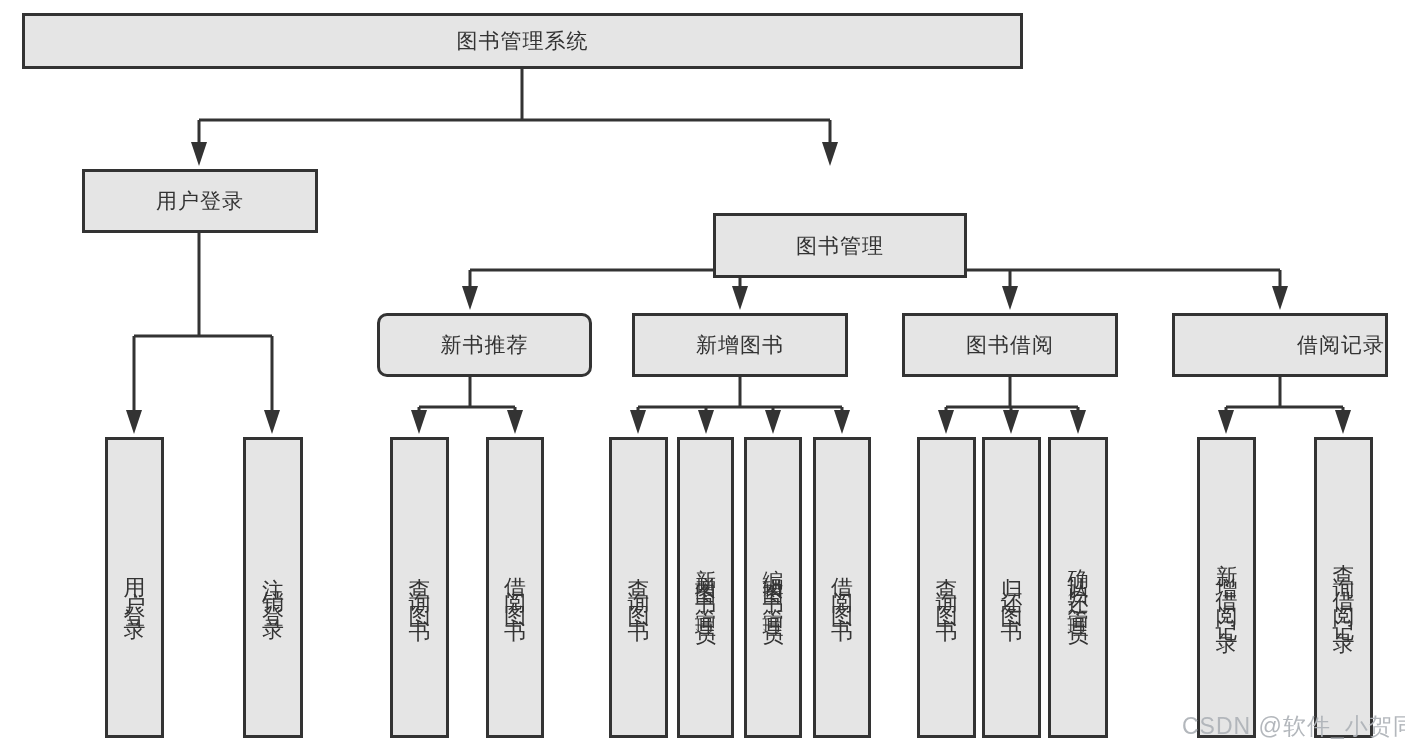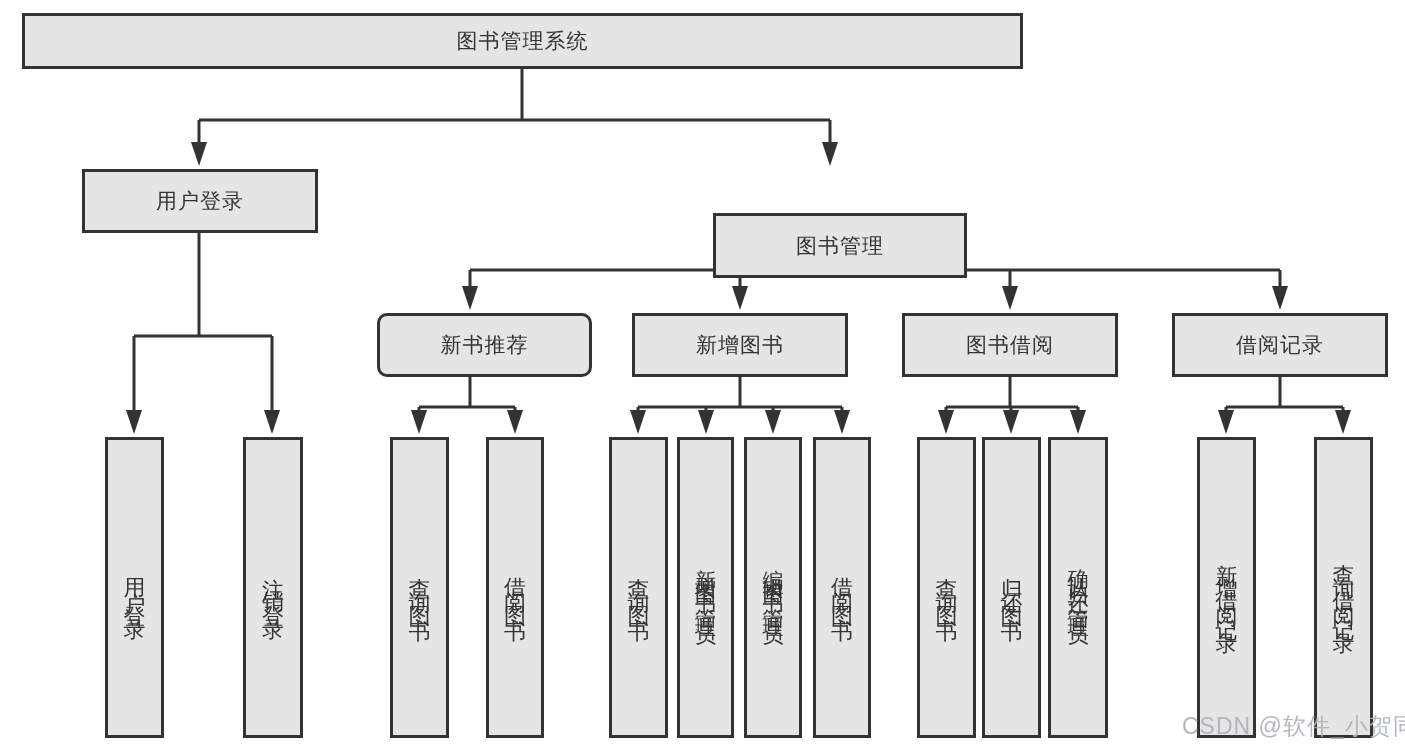--- a/index.html
+++ b/index.html
@@ -110,21 +110,21 @@
 
   <div class="node" style="left:377px; top:313px; width:215px; height:64px;border-radius:10px;">
     <span class="hlabel">新书推荐</span>
   </div>
   <div class="node" style="left:632px; top:313px; width:216px; height:64px;">
     <span class="hlabel">新增图书</span>
   </div>
   <div class="node" style="left:902px; top:313px; width:216px; height:64px;">
     <span class="hlabel">图书借阅</span>
   </div>
-  <div class="node" style="left:1172px; top:313px; width:216px; height:64px;">
+  <div class="node" style="left:1172px; top:313px; width:216px; height:64px;justify-content:flex-end;">
     <span class="hlabel">借阅记录</span>
   </div>
 
   <div class="node" style="left:105px; top:437px; width:59px; height:301px;">
     <span class="vlabel">用户登录</span>
   </div>
   <div class="node" style="left:243px; top:437px; width:60px; height:301px;">
     <span class="vlabel">注销登录</span>
   </div>
 

